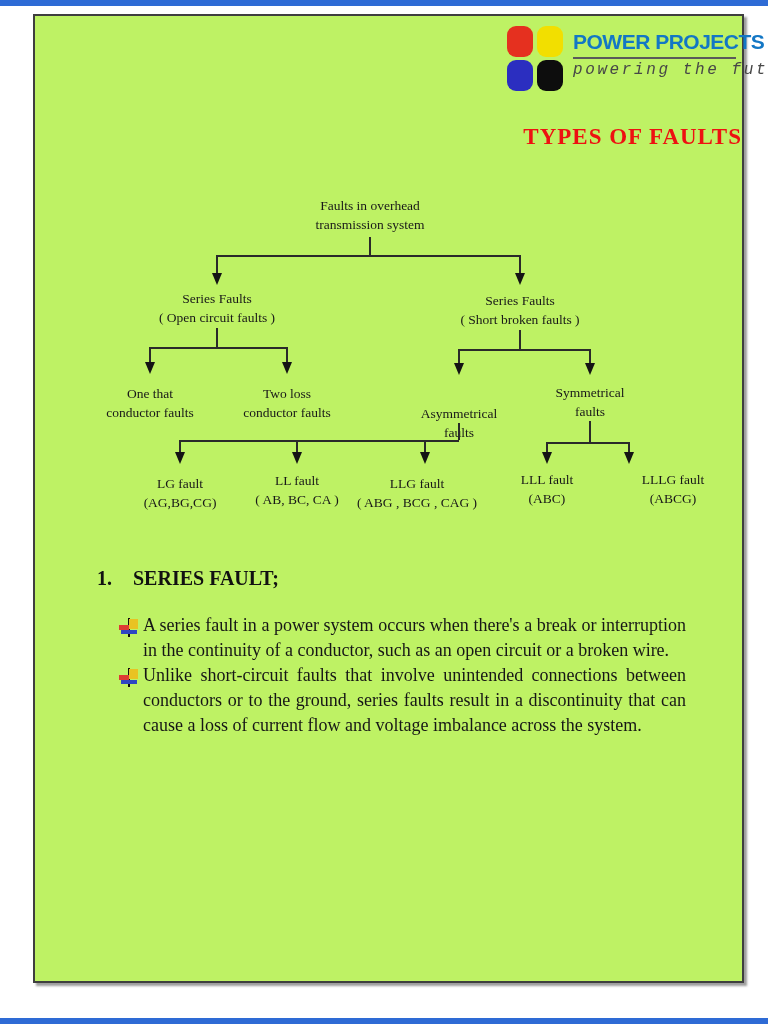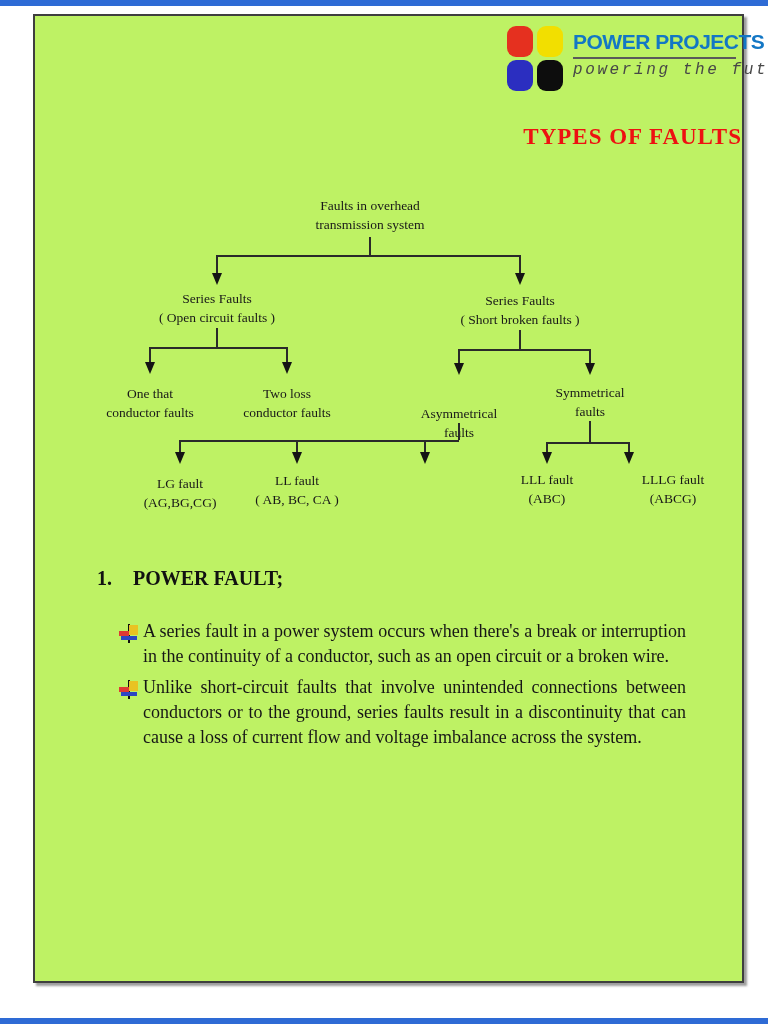--- a/index.html
+++ b/index.html
@@ -31,21 +31,21 @@
   .vl{position:absolute;width:1.5px;background:#2a2a2a;}
   .hl{position:absolute;height:1.5px;background:#2a2a2a;}
   .arr{position:absolute;width:0;height:0;border-left:5.5px solid transparent;
        border-right:5.5px solid transparent;border-top:12px solid #141414;transform:translateX(-50%);}
   
   .section-heading{position:absolute;left:62px;top:551px;font-weight:bold;font-size:20px;color:#111;}
   .section-number{display:inline-block;width:36px;}
   
   .bullets{position:absolute;left:84px;top:597px;width:567px;}
   .bullet{position:relative;padding-left:24px;text-align:justify;font-size:18px;
-          line-height:25px;color:#161616;margin-top:6px;}
+          line-height:25px;color:#161616;}
   .bullet-icon{position:absolute;left:0;top:5px;width:19px;height:19px;display:inline-block;}
   .bi{position:absolute;}
   .bi.stick{left:9px;top:0;width:2px;height:19px;background:#101010;}
   .bi.yellow{left:10px;top:1px;width:9px;height:10px;background:#e9c322;}
   .bi.red{left:0;top:7px;width:10px;height:5px;background:#de3a33;}
   .bi.blue{left:2px;top:12px;width:16px;height:4px;background:#2d47c3;}
 </style>
 </head>
 <body>
 
@@ -101,20 +101,24 @@
       <div>faults</div>
     </div>
     <div class="node" style="left:145px;top:458px;">
       <div>LG fault</div>
       <div>(AG,BG,CG)</div>
     </div>
     <div class="node" style="left:262px;top:455px;font-family:Liberation Serif, serif;">
       <div>LL fault</div>
       <div>( AB, BC, CA )</div>
     </div>
+    <div class="node" style="left:382px;top:458px;">
+      <div>LLG fault</div>
+      <div>( ABG , BCG , CAG )</div>
+    </div>
     <div class="node" style="left:512px;top:454px;">
       <div>LLL fault</div>
       <div>(ABC)</div>
     </div>
     <div class="node" style="left:594px;top:454px;margin-left:44px;">
       <div>LLLG fault</div>
       <div>(ABCG)</div>
     </div>
 
     <div class="vl" style="left:334px;top:221px;height:18px;"></div>
@@ -149,21 +153,21 @@
 
     <div class="vl" style="left:554px;top:405px;height:21px;"></div>
     <div class="hl" style="left:512px;top:426px;width:82px;"></div>
     <div class="vl" style="left:511px;top:426px;height:11px;"></div>
     <div class="arr" style="left:512px;top:436px;"></div>
     <div class="vl" style="left:593px;top:426px;height:11px;"></div>
     <div class="arr" style="left:594px;top:436px;"></div>
   </div>
 
   <div class="section-heading">
-    <span class="section-number">1.</span><span>POWER FAULT;</span>
+    <span class="section-number">1.</span><span>SERIES FAULT;</span>
   </div>
 
   <div class="bullets">
     <div class="bullet">
       <span class="bullet-icon">
         <span class="bi stick"></span>
         <span class="bi yellow"></span>
         <span class="bi red"></span>
         <span class="bi blue"></span>
       </span>

